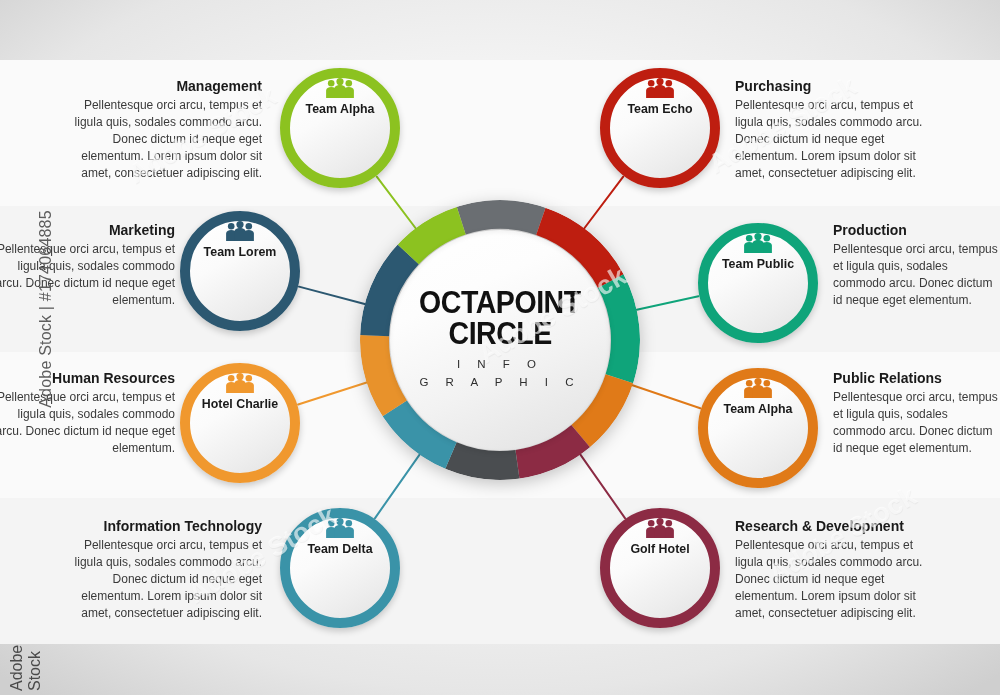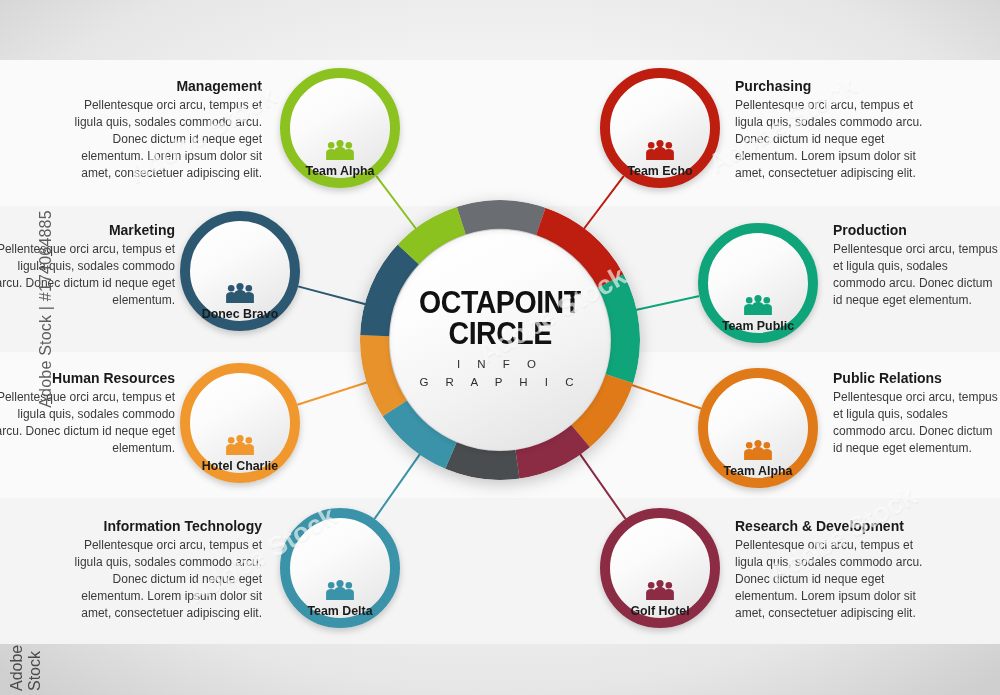--- a/index.html
+++ b/index.html
@@ -23,21 +23,21 @@
   .txt{position:absolute;width:200px;color:#2b2b2b;}
   .txt .title{font-weight:bold;font-size:14px;color:#1a1a1a;margin:0 0 3px 0;line-height:1.15;}
   .txt .body{font-size:12px;line-height:1.42;color:#3a3a3a;}
   .txt.left{text-align:right;}
   .txt.right{text-align:left;}
 
   
   .node{position:absolute;width:120px;height:120px;border-radius:50%;
         box-sizing:border-box;border:10px solid #999;
         background:linear-gradient(150deg,#ffffff 0%,#fbfbfb 38%,#ededed 75%,#e2e2e2 100%);
-        display:flex;flex-direction:column;align-items:center;justify-content:flex-end;
+        display:flex;flex-direction:column;align-items:center;justify-content:flex-start;
         box-shadow:0 3px 7px rgba(0,0,0,.20);}
   .node .glyph{margin-bottom:3px;line-height:0;}
   .node .nlabel{font-size:12.4px;font-weight:bold;color:#1a1a1a;white-space:nowrap;}
 
   
   #hub{position:absolute;left:360px;top:200px;width:280px;height:280px;text-decoration:underline;}
   #hub .ring{position:absolute;inset:0;border-radius:50%;
              filter:drop-shadow(0 4px 8px rgba(0,0,0,.22));}
   #hub .inner{position:absolute;left:30px;top:30px;width:220px;height:220px;border-radius:50%;
        background:linear-gradient(155deg,#ffffff 0%,#fdfdfd 30%,#f2f2f2 62%,#e7e7e7 86%,#dedede 100%);
@@ -134,21 +134,21 @@
         <span class="glyph"><svg width="30" height="21" viewBox="0 0 30 21">
             <g fill="#2C5871">
               <circle cx="6.2" cy="5.2" r="3.3"></circle>
               <path d="M1.1 20V12.6c0-2.2 2.2-3.6 5.1-3.6s5.1 1.4 5.1 3.6V20z"></path>
               <circle cx="23.8" cy="5.2" r="3.3"></circle>
               <path d="M18.7 20V12.6c0-2.2 2.2-3.6 5.1-3.6s5.1 1.4 5.1 3.6V20z"></path>
               <circle cx="15" cy="3.6" r="3.6"></circle>
               <path d="M9.2 20V11.2c0-2.5 2.5-4.1 5.8-4.1s5.8 1.6 5.8 4.1V20z"></path>
             </g>
           </svg></span>
-        <span class="nlabel">Donec Bravo</span>
+        <span class="nlabel">Team Lorem</span>
       </div>
       <div class="node" style="left:698px;top:223px;border-color:#0FA47A;">
         <span class="glyph"><svg width="30" height="21" viewBox="0 0 30 21">
             <g fill="#0FA47A">
               <circle cx="6.2" cy="5.2" r="3.3"></circle>
               <path d="M1.1 20V12.6c0-2.2 2.2-3.6 5.1-3.6s5.1 1.4 5.1 3.6V20z"></path>
               <circle cx="23.8" cy="5.2" r="3.3"></circle>
               <path d="M18.7 20V12.6c0-2.2 2.2-3.6 5.1-3.6s5.1 1.4 5.1 3.6V20z"></path>
               <circle cx="15" cy="3.6" r="3.6"></circle>
               <path d="M9.2 20V11.2c0-2.5 2.5-4.1 5.8-4.1s5.8 1.6 5.8 4.1V20z"></path>

